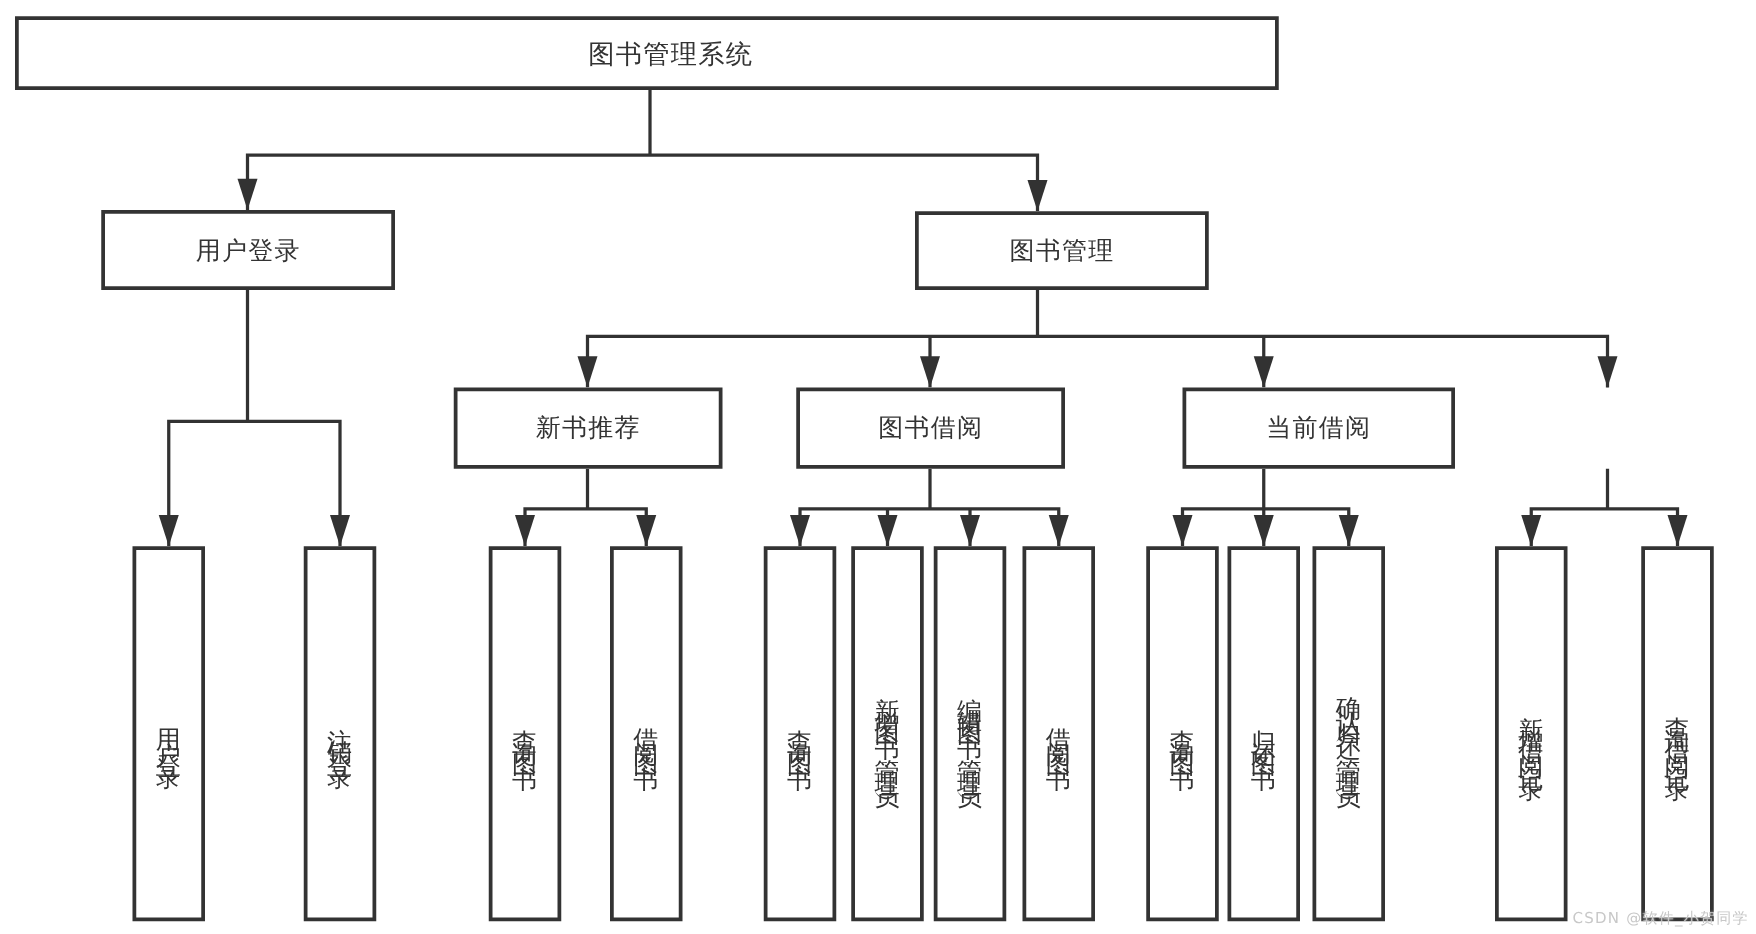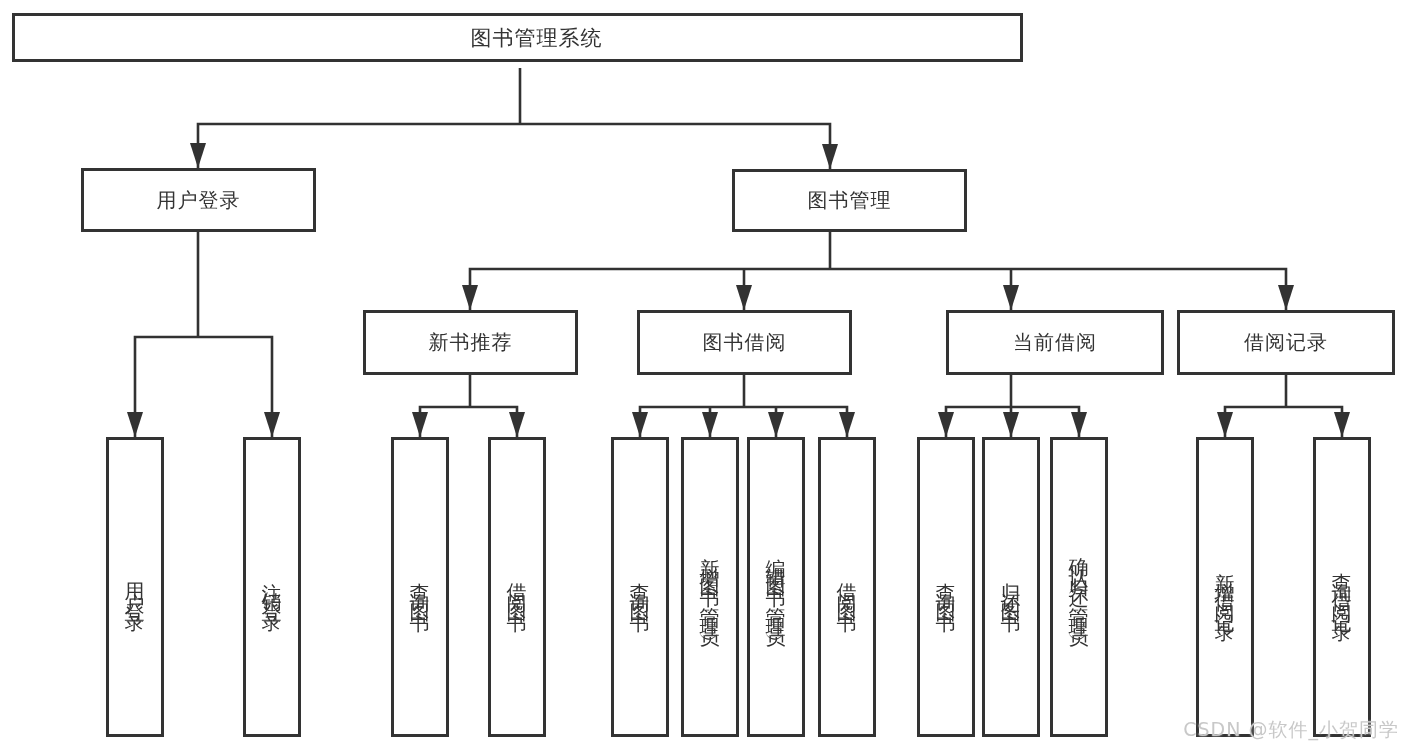--- a/index.html
+++ b/index.html
@@ -49,21 +49,21 @@
     writing-mode: vertical-rl;
     text-orientation: mixed;
     letter-spacing: 10px;
     line-height: 1;
     white-space: nowrap;
   }
   .watermark {
     position: absolute;
     right: 6px;
     bottom: 4px;
-    font-size: 19px;
+    font-size: 12px;
     color: #c8c8c8;
     text-shadow: 0 0 2px rgba(255,255,255,0.85);
     letter-spacing: 1px;
     pointer-events: none;
   }
 </style>
 </head>
 <body>
 
 <div class="stage">
@@ -113,42 +113,39 @@
       <path d="M768 412 L784 412 L776 437 Z"></path>
       <path d="M839 412 L855 412 L847 437 Z"></path>
       <path d="M938 412 L954 412 L946 437 Z"></path>
       <path d="M1003 412 L1019 412 L1011 437 Z"></path>
       <path d="M1071 412 L1087 412 L1079 437 Z"></path>
       <path d="M1217 412 L1233 412 L1225 437 Z"></path>
       <path d="M1334 412 L1350 412 L1342 437 Z"></path>
     </g>
   </svg>
 
-  <div class="node" style="left:12px; top:13px; width:1011px; height:49px; font-size:21px;padding-left:38px;">
+  <div class="node" style="left:12px; top:13px; width:1011px; height:59px; font-size:21px;padding-left:38px;">
     <span>图书管理系统</span>
   </div>
 
   <div class="node" style="left:81px; top:168px; width:235px; height:64px;">
     <span>用户登录</span>
   </div>
   <div class="node" style="left:732px; top:169px; width:235px; height:63px;">
     <span>图书管理</span>
   </div>
 
   <div class="node" style="left:637px; top:310px; width:215px; height:65px;">
     <span>图书借阅</span>
   </div>
   <div class="node" style="left:363px; top:310px; width:215px; height:65px;">
     <span>新书推荐</span>
   </div>
   <div class="node" style="left:946px; top:310px; width:218px; height:65px;">
     <span>当前借阅</span>
-  </div>
-  <div class="node" style="left:1177px; top:310px; width:218px; height:65px;">
-    <span>借阅记录</span>
   </div>
 
   <div class="leaf" style="left:106px; top:437px; width:58px; height:300px;">
     <span class="vtext">用户登录</span>
   </div>
   <div class="leaf" style="left:243px; top:437px; width:58px; height:300px;">
     <span class="vtext">注销登录</span>
   </div>
   <div class="leaf" style="left:391px; top:437px; width:58px; height:300px;">
     <span class="vtext">查询图书</span>

